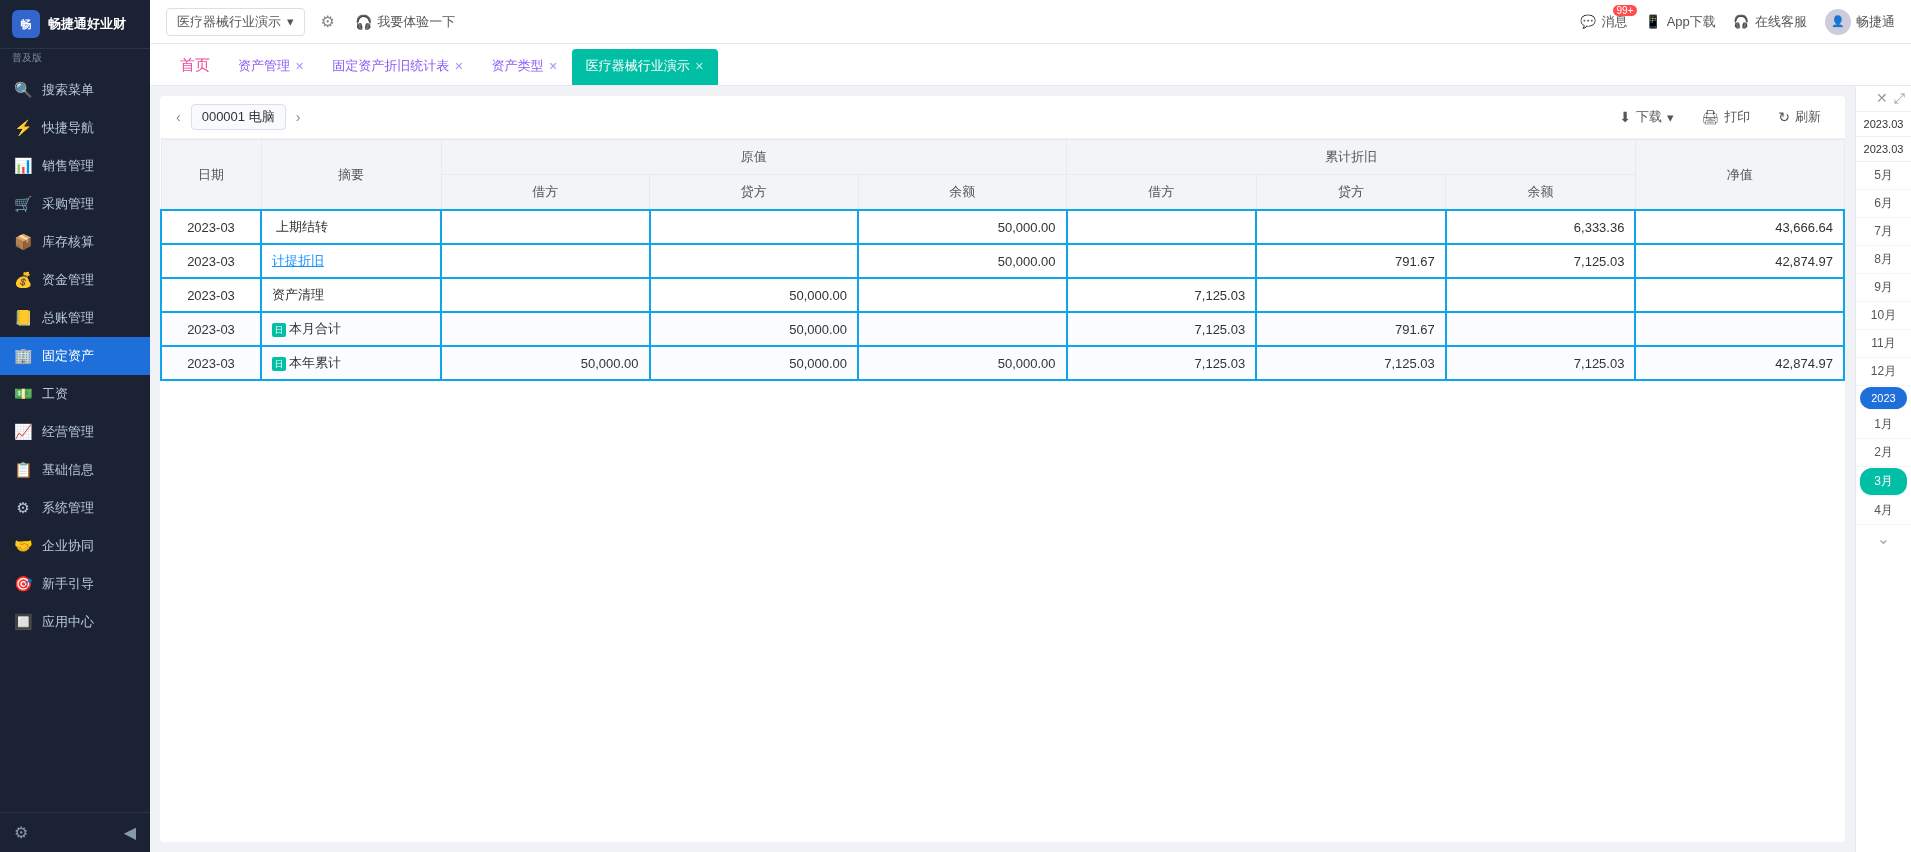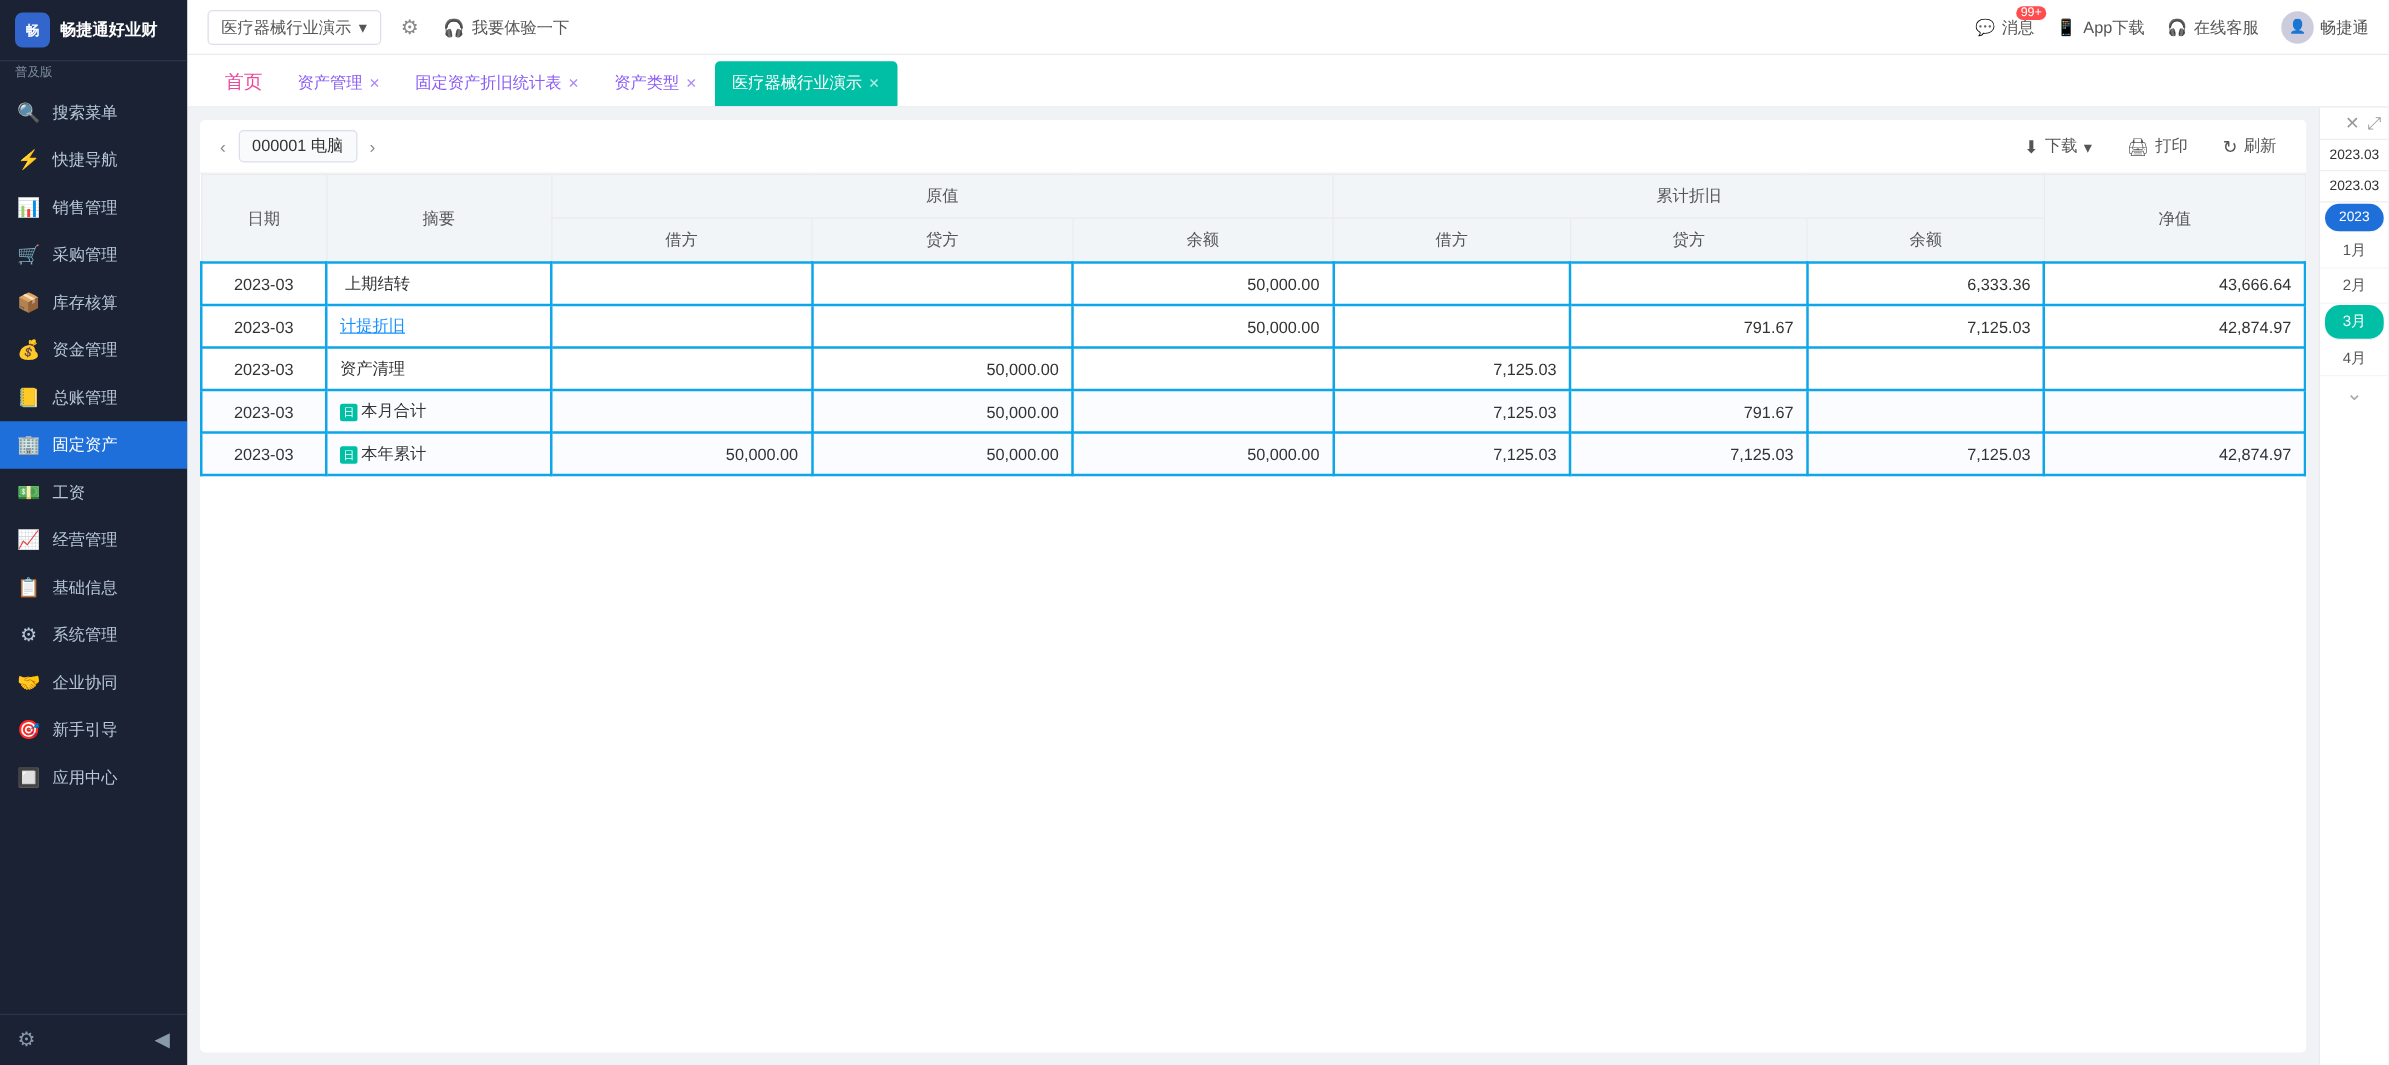--- a/index.html
+++ b/index.html
@@ -523,20 +523,30 @@
       </div>
     </div>
 
     <div class="calendar-strip">
       <div class="panel-controls">
         <span class="panel-ctrl-btn">✕</span>
         <span class="panel-ctrl-btn">⤢</span>
       </div>
       <div class="cal-year-header">2023.03</div>
       <div class="cal-year-header">2023.03</div>
+      <div id="cal-months-before">
+          <div class="cal-month">5月</div>
+          <div class="cal-month">6月</div>
+          <div class="cal-month">7月</div>
+          <div class="cal-month">8月</div>
+          <div class="cal-month">9月</div>
+          <div class="cal-month">10月</div>
+          <div class="cal-month">11月</div>
+          <div class="cal-month">12月</div>
+        </div>
       <div class="cal-month year-label">2023</div>
       <div id="cal-months-current">
           <div class="cal-month">1月</div>
           <div class="cal-month">2月</div>
           <div class="cal-month active">3月</div>
           <div class="cal-month">4月</div>
         </div>
       <div class="cal-nav">⌄</div>
     </div>
 

